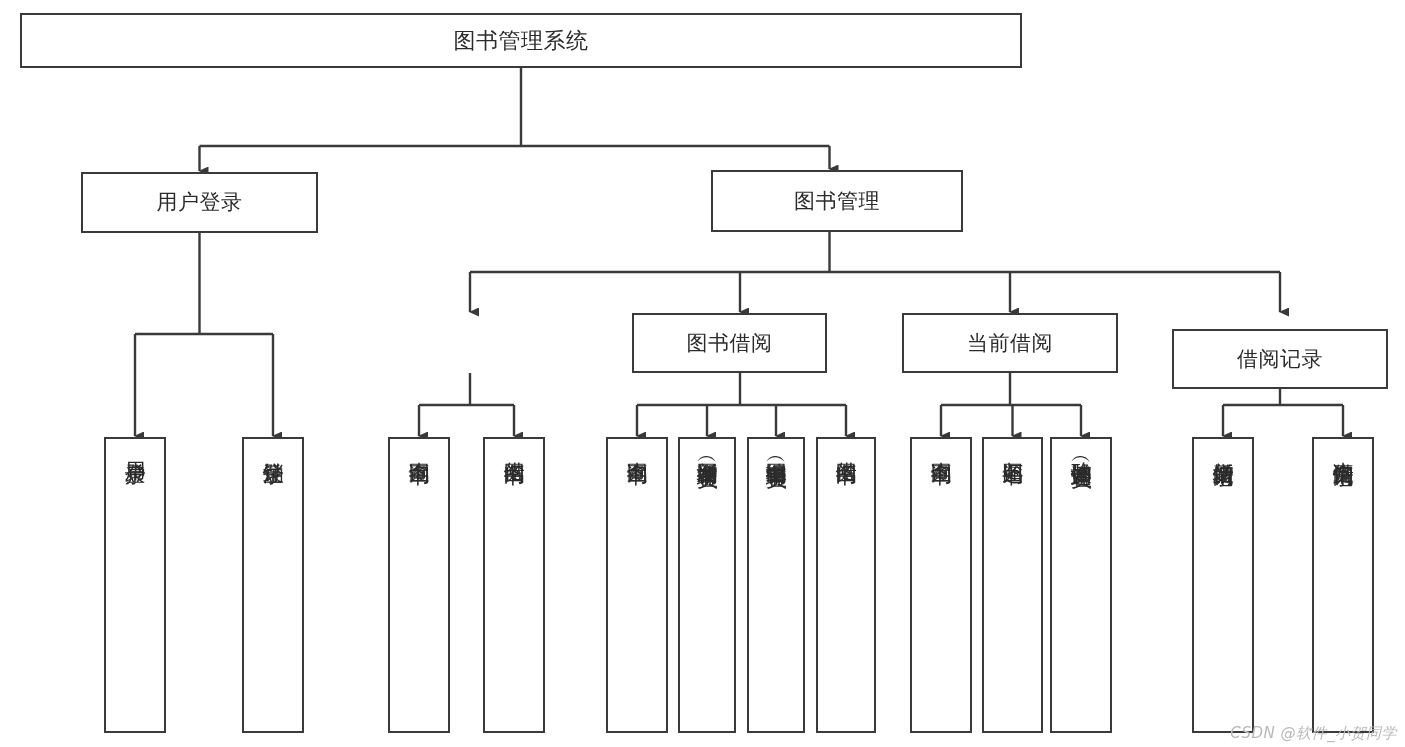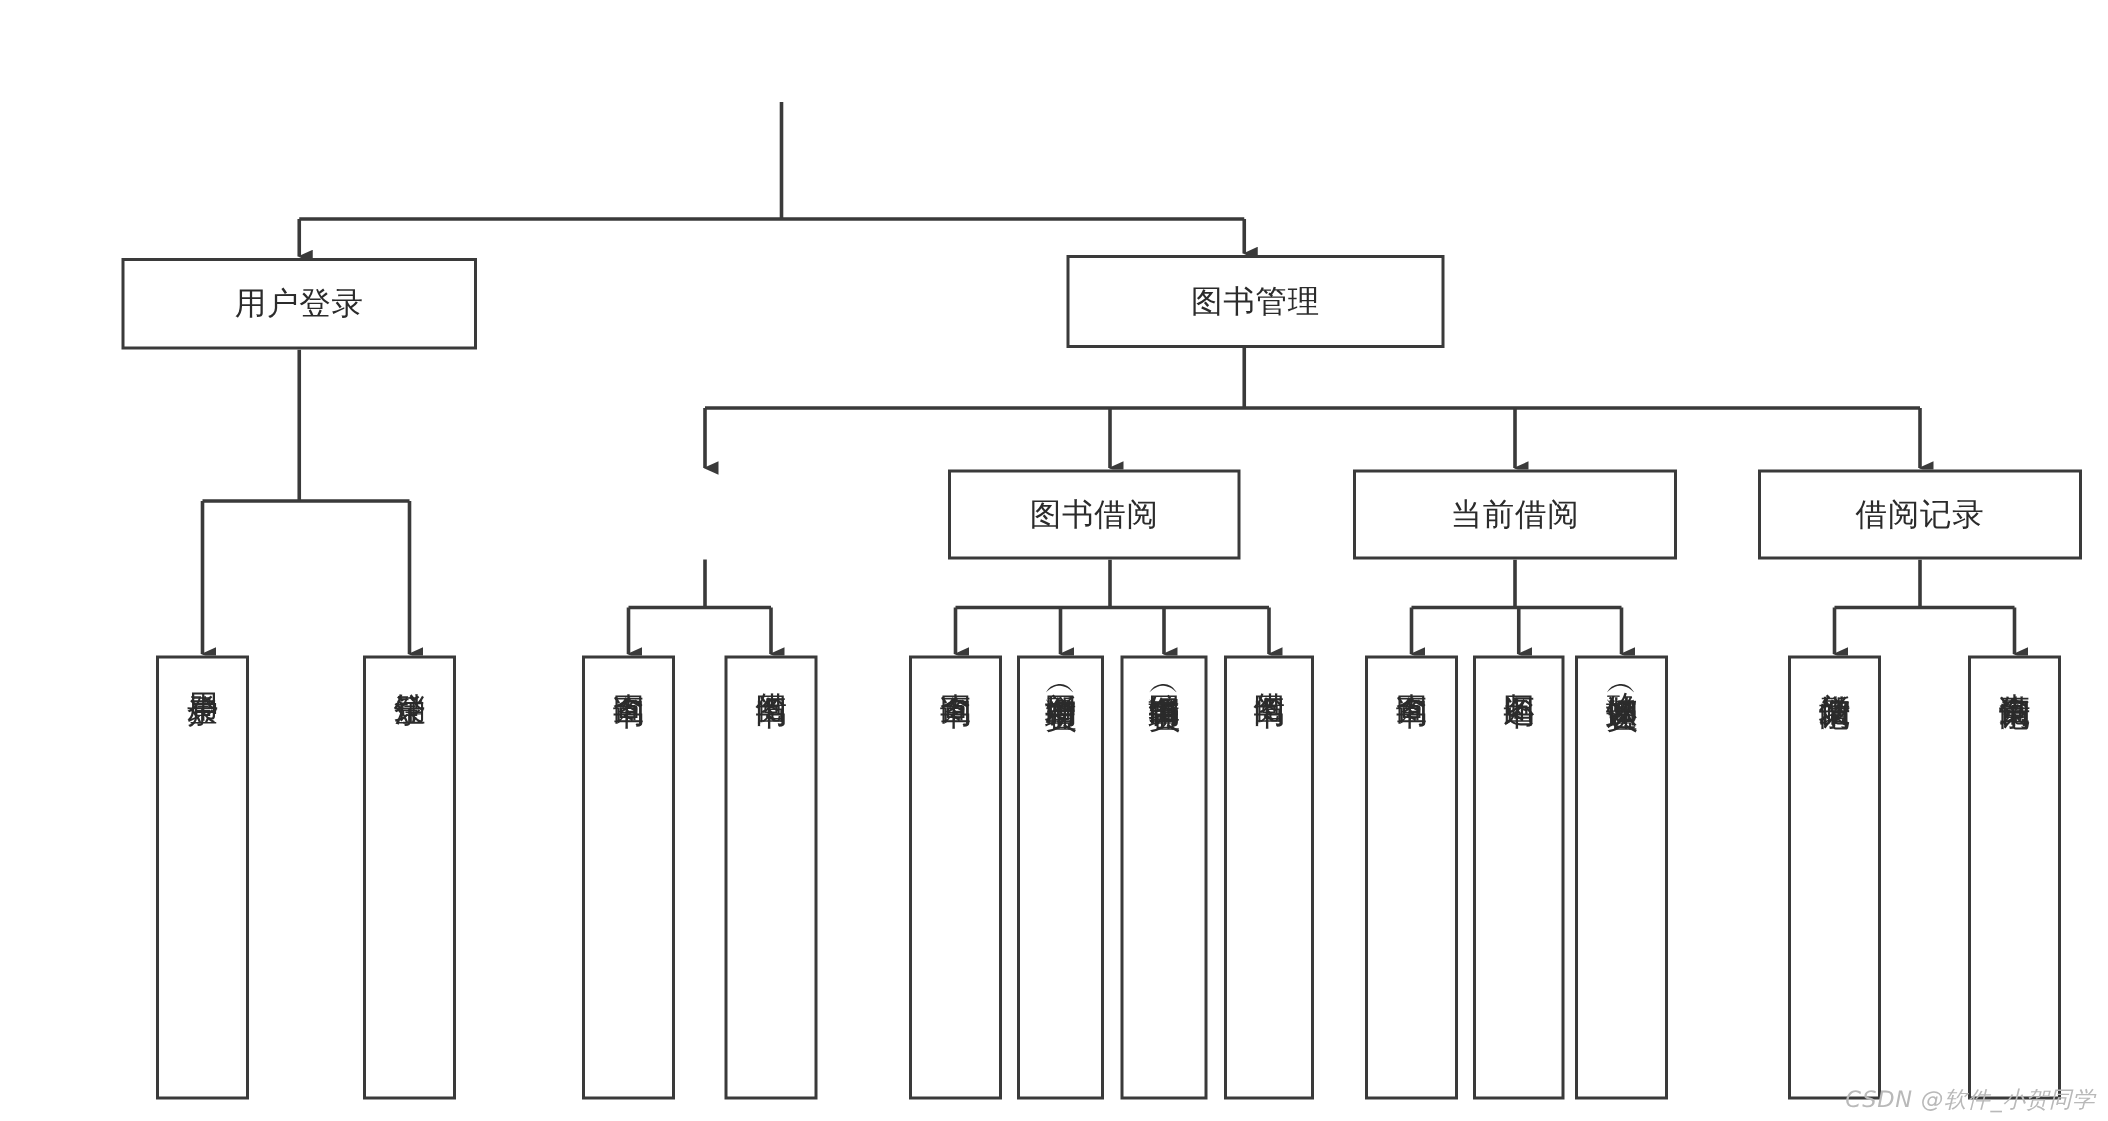--- a/index.html
+++ b/index.html
@@ -118,35 +118,38 @@
         <line x1="941" y1="405" x2="941" y2="436" marker-end="url(#arrowhead)"></line>
         <line x1="1012.5" y1="405" x2="1012.5" y2="436" marker-end="url(#arrowhead)"></line>
         <line x1="1081" y1="405" x2="1081" y2="436" marker-end="url(#arrowhead)"></line>
         <line x1="1280" y1="373" x2="1280" y2="405"></line>
         <line x1="1223" y1="405" x2="1343" y2="405"></line>
         <line x1="1223" y1="405" x2="1223" y2="436" marker-end="url(#arrowhead)"></line>
         <line x1="1343" y1="405" x2="1343" y2="436" marker-end="url(#arrowhead)"></line>
       </g>
   </svg>
 
+  <div class="node root horiz" style="left: 20px; top: 13px; width: 1002px; height: 55px;">
+    <span class="node-label">图书管理系统</span>
+  </div>
 
   <div class="node horiz" style="left: 81px; top: 172px; width: 237px; height: 61px;">
     <span class="node-label">用户登录</span>
   </div>
   <div class="node horiz" style="left: 711px; top: 170px; width: 252px; height: 62px;">
     <span class="node-label">图书管理</span>
   </div>
 
   <div class="node horiz" style="left: 632px; top: 313px; width: 195px; height: 60px;">
     <span class="node-label">图书借阅</span>
   </div>
   <div class="node horiz" style="left: 902px; top: 313px; width: 216px; height: 60px; font-family: Liberation Serif, serif;">
     <span class="node-label">当前借阅</span>
   </div>
-  <div class="node horiz" style="left: 1172px; top: 313px; width: 216px; height: 60px;">
+  <div class="node horiz" style="left: 1172px; top: 329px; width: 216px; height: 60px;">
     <span class="node-label">借阅记录</span>
   </div>
 
   <div class="node vert" style="left: 104px; top: 437px; width: 62px; height: 296px;">
     <span class="node-label">用户登录</span>
   </div>
   <div class="node vert" style="left: 242px; top: 437px; width: 62px; height: 296px;">
     <span class="node-label">注销登录</span>
   </div>
   <div class="node vert" style="left: 388px; top: 437px; width: 62px; height: 296px;">

